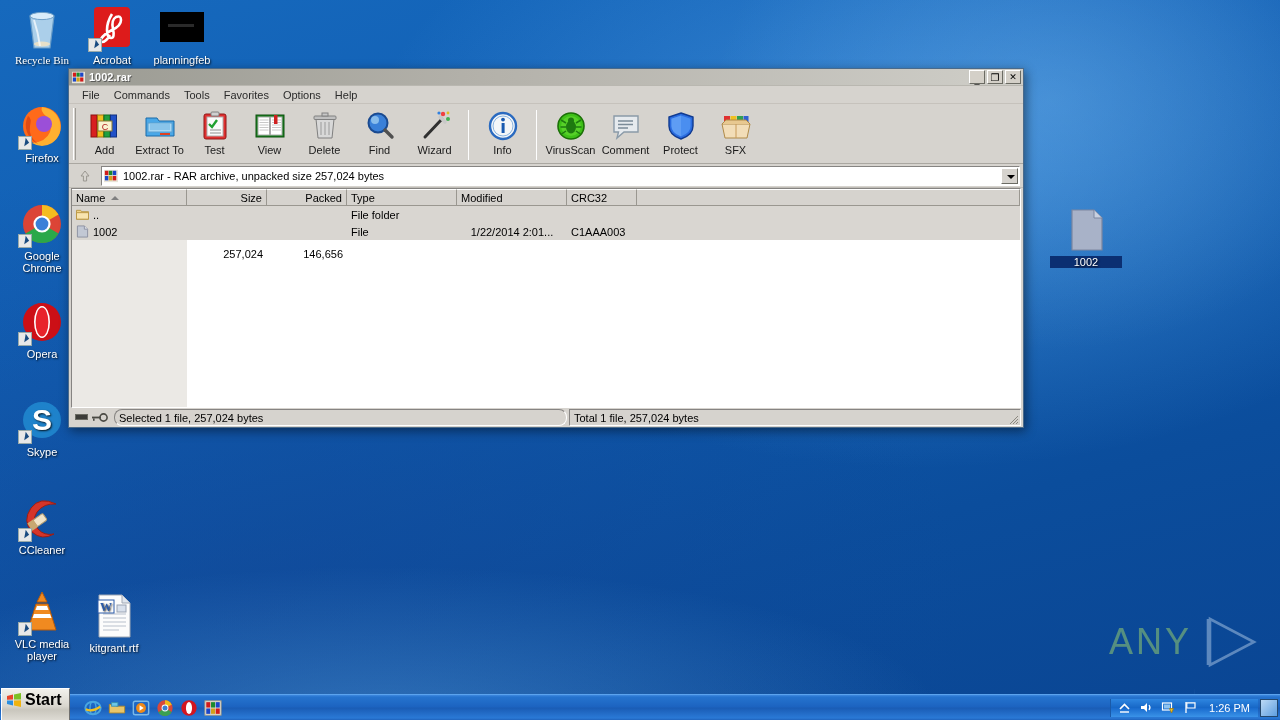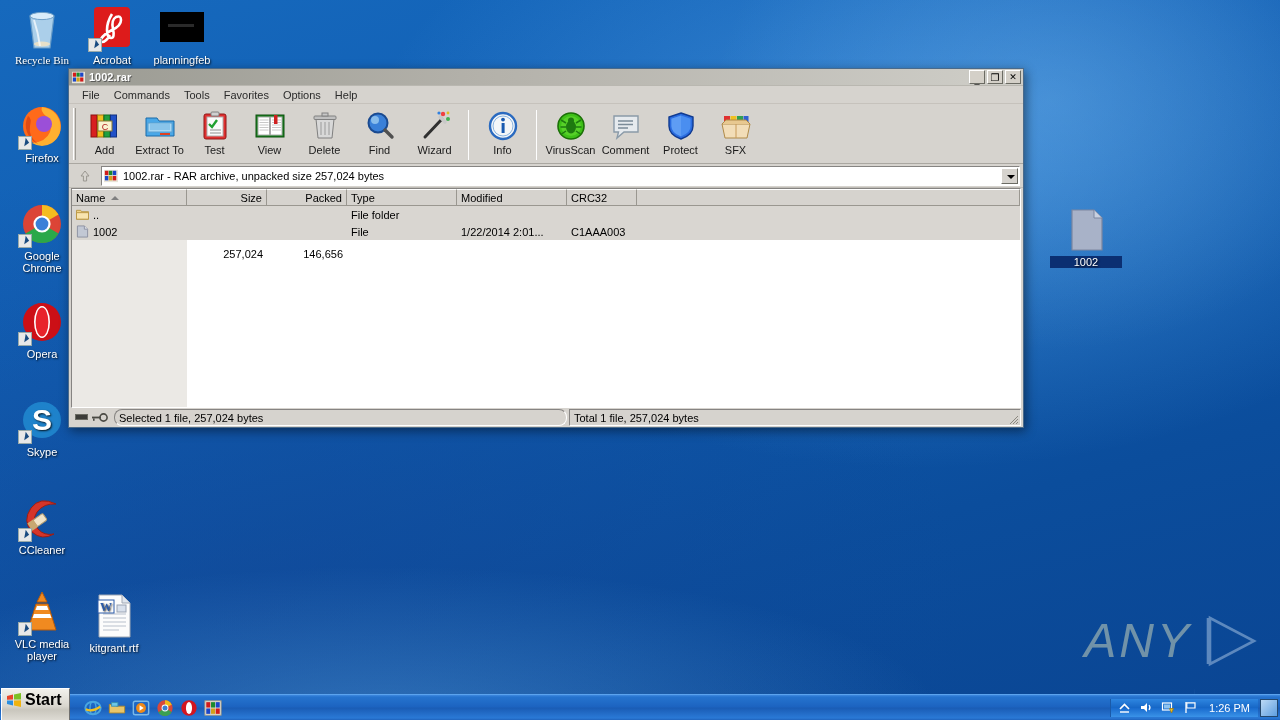--- a/index.html
+++ b/index.html
@@ -249,22 +249,22 @@
     border:1px solid #24486e; cursor:pointer;
   }
 
   
   #watermark {
     position:absolute; right:22px; bottom:52px;
     display:flex; align-items:center; gap:10px;
     opacity:0.42; pointer-events:none;
   }
   #watermark .wtext {
-    font-size:48px; letter-spacing:3px; color:#fef9c3;
-    font-family:"Liberation Sans", sans-serif; font-weight:400;font-style:italic;
+    font-size:36px; letter-spacing:3px; color:#bef264;
+    font-family:"Liberation Sans", sans-serif; font-weight:400;
   }
 </style>
 </head>
 <body>
 
 <div id="desktop">
   <div class="glow-top"></div>
   <div class="swoosh sw1"></div>
   <div class="swoosh sw2"></div>
   <div class="swoosh sw3"></div>
@@ -601,21 +601,21 @@
           <div class="cell name" style="flex: 0 0 115px;">
             <span class="ficon"><svg viewBox="0 0 14 14" width="13" height="13">
                 <path d="M1.5 1 L9 1 L12.5 4.5 L12.5 13 L1.5 13 Z" fill="#c2c8d4" stroke="#8a90a0"></path>
                 <path d="M9 1 L9 4.5 L12.5 4.5" fill="#e0e4ec" stroke="#8a90a0"></path>
               </svg></span>
             <span>1002</span>
           </div>
           <div class="cell r" style="flex: 0 0 80px;">257,024</div>
           <div class="cell r" style="flex: 0 0 80px;">146,656</div>
           <div class="cell" style="flex: 0 0 110px;">File</div>
-          <div class="cell" style="flex: 0 0 110px;">1/22/2014 2:01...</div>
+          <div class="cell" style="flex: 0 0 110px; text-align: center;">1/22/2014 2:01...</div>
           <div class="cell" style="flex: 0 0 70px;">C1AAA003</div>
           <div class="cell" style="flex: 1 1 0%;"></div>
         </div>
       </div>
   </div>
 
   <div class="statusbar">
     <div class="sb-icons">
       <svg width="14" height="11" viewBox="0 0 14 11">
         <rect x="0" y="2" width="13" height="6" fill="#6b6b63"></rect>

